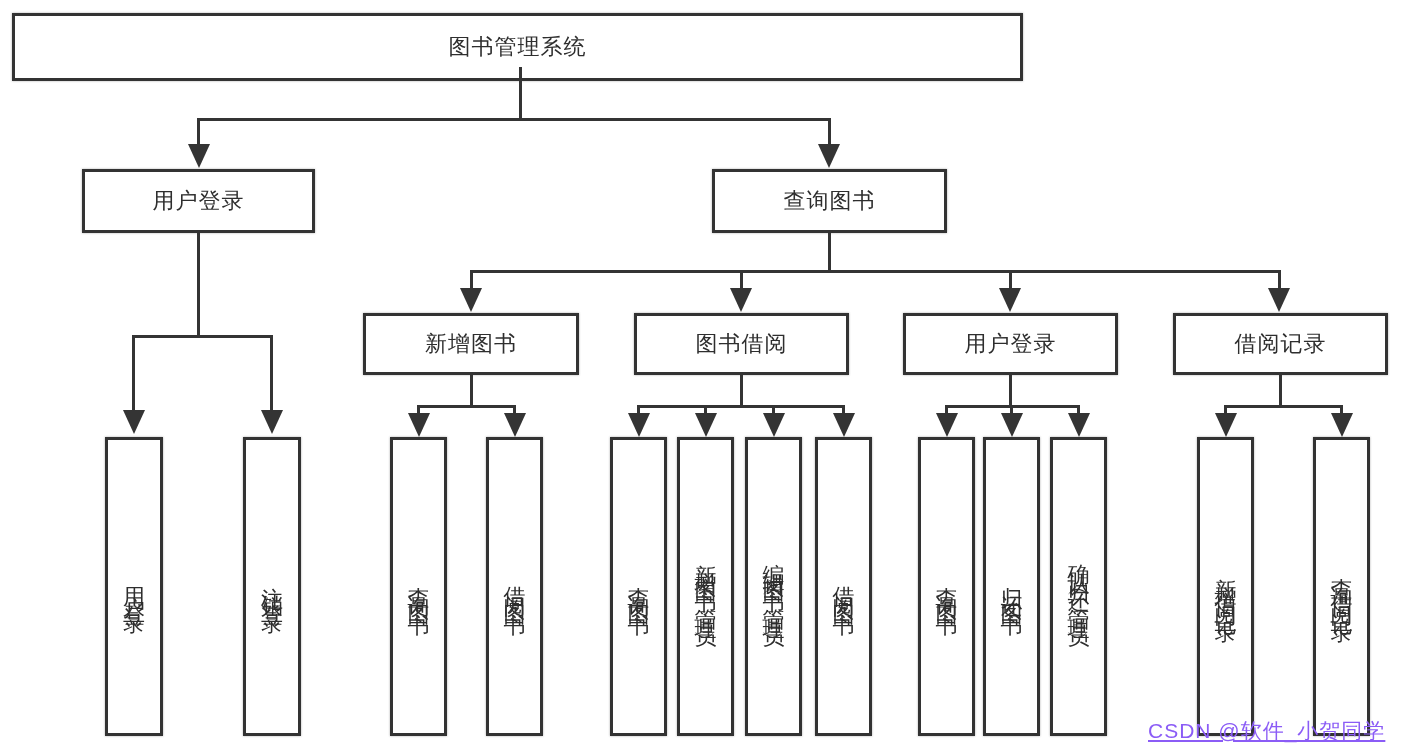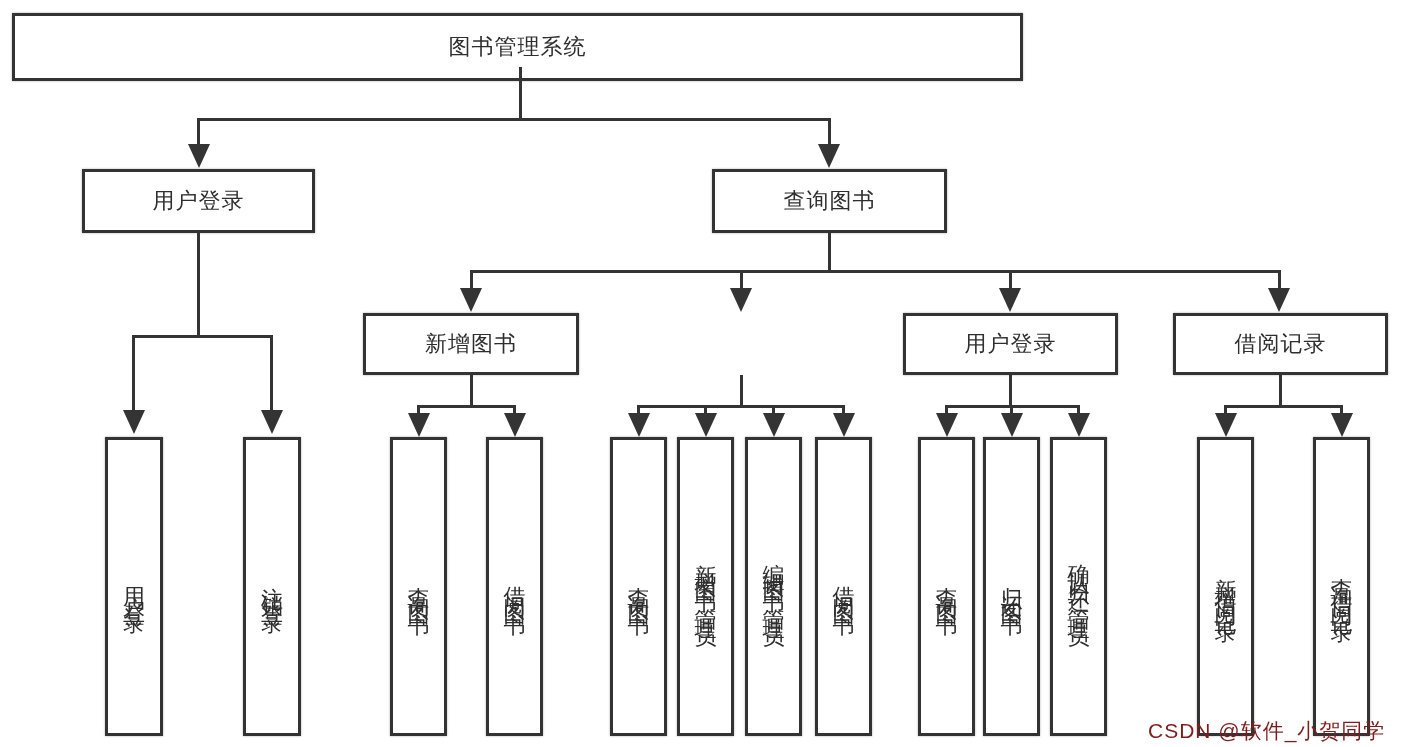--- a/index.html
+++ b/index.html
@@ -18,21 +18,21 @@
     font-size:22px;letter-spacing:9px;line-height:1.0;
   }
   .ln{position:absolute;background:#343434;}
   .arw{
     position:absolute;width:0;height:0;
     border-left:11px solid transparent;border-right:11px solid transparent;
     border-top:24px solid #343434;
   }
   .watermark{
     position:absolute;left:1148px;top:717px;z-index:10;
-    font-size:21px;color:#7f1d1d;letter-spacing:1px;white-space:nowrap;
+    font-size:21px;color:#8b5cf6;letter-spacing:1px;white-space:nowrap;text-decoration:underline;
   }
 </style>
 </head>
 <body>
 
 <div class="canvas">
 
   <div class="node hnode" style="left:12px;top:13px;width:1011px;height:68px;">图书管理系统</div>
 
   <div class="ln" style="left:519px;top:67px;width:3px;height:53px;"></div>
@@ -57,20 +57,21 @@
   <div class="ln" style="left:470px;top:270px;width:3px;height:20px;"></div>
   <div class="arw" style="left:460px;top:288px;"></div>
   <div class="ln" style="left:740px;top:270px;width:3px;height:20px;"></div>
   <div class="arw" style="left:730px;top:288px;"></div>
   <div class="ln" style="left:1009px;top:270px;width:3px;height:20px;"></div>
   <div class="arw" style="left:999px;top:288px;"></div>
   <div class="ln" style="left:1278px;top:270px;width:3px;height:20px;"></div>
   <div class="arw" style="left:1268px;top:288px;"></div>
 
   <div class="node hnode" style="left:363px;top:313px;width:216px;height:62px;">新增图书</div>
+  <div class="node hnode" style="left:634px;top:313px;width:215px;height:62px;">图书借阅</div>
   <div class="node hnode" style="left:903px;top:313px;width:215px;height:62px;">用户登录</div>
   <div class="node hnode" style="left:1173px;top:313px;width:215px;height:62px;">借阅记录</div>
 
   <div class="ln" style="left:470px;top:375px;width:3px;height:33px;"></div>
   <div class="ln" style="left:417px;top:405px;width:99px;height:3px;"></div>
   <div class="ln" style="left:417px;top:405px;width:3px;height:12px;"></div>
   <div class="arw" style="left:408px;top:413px;"></div>
   <div class="ln" style="left:513px;top:405px;width:3px;height:12px;"></div>
   <div class="arw" style="left:504px;top:413px;"></div>
 

